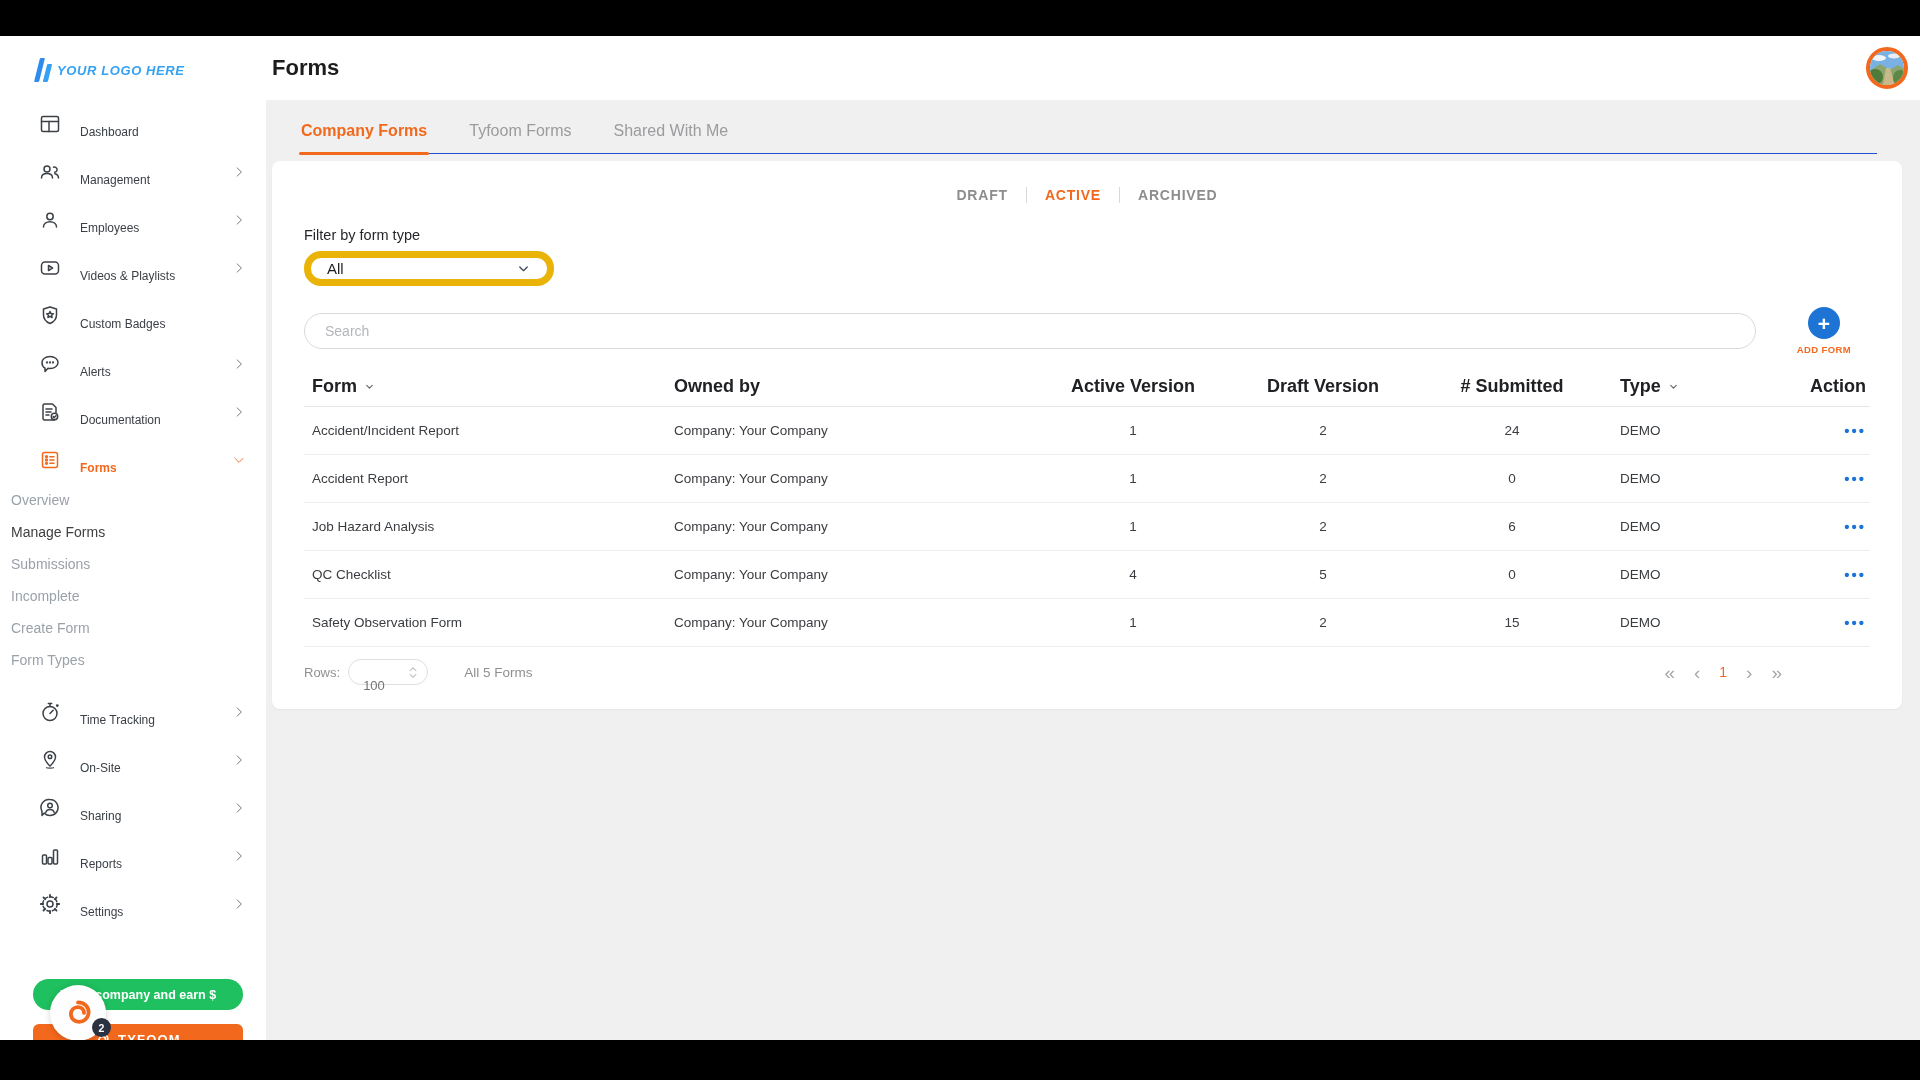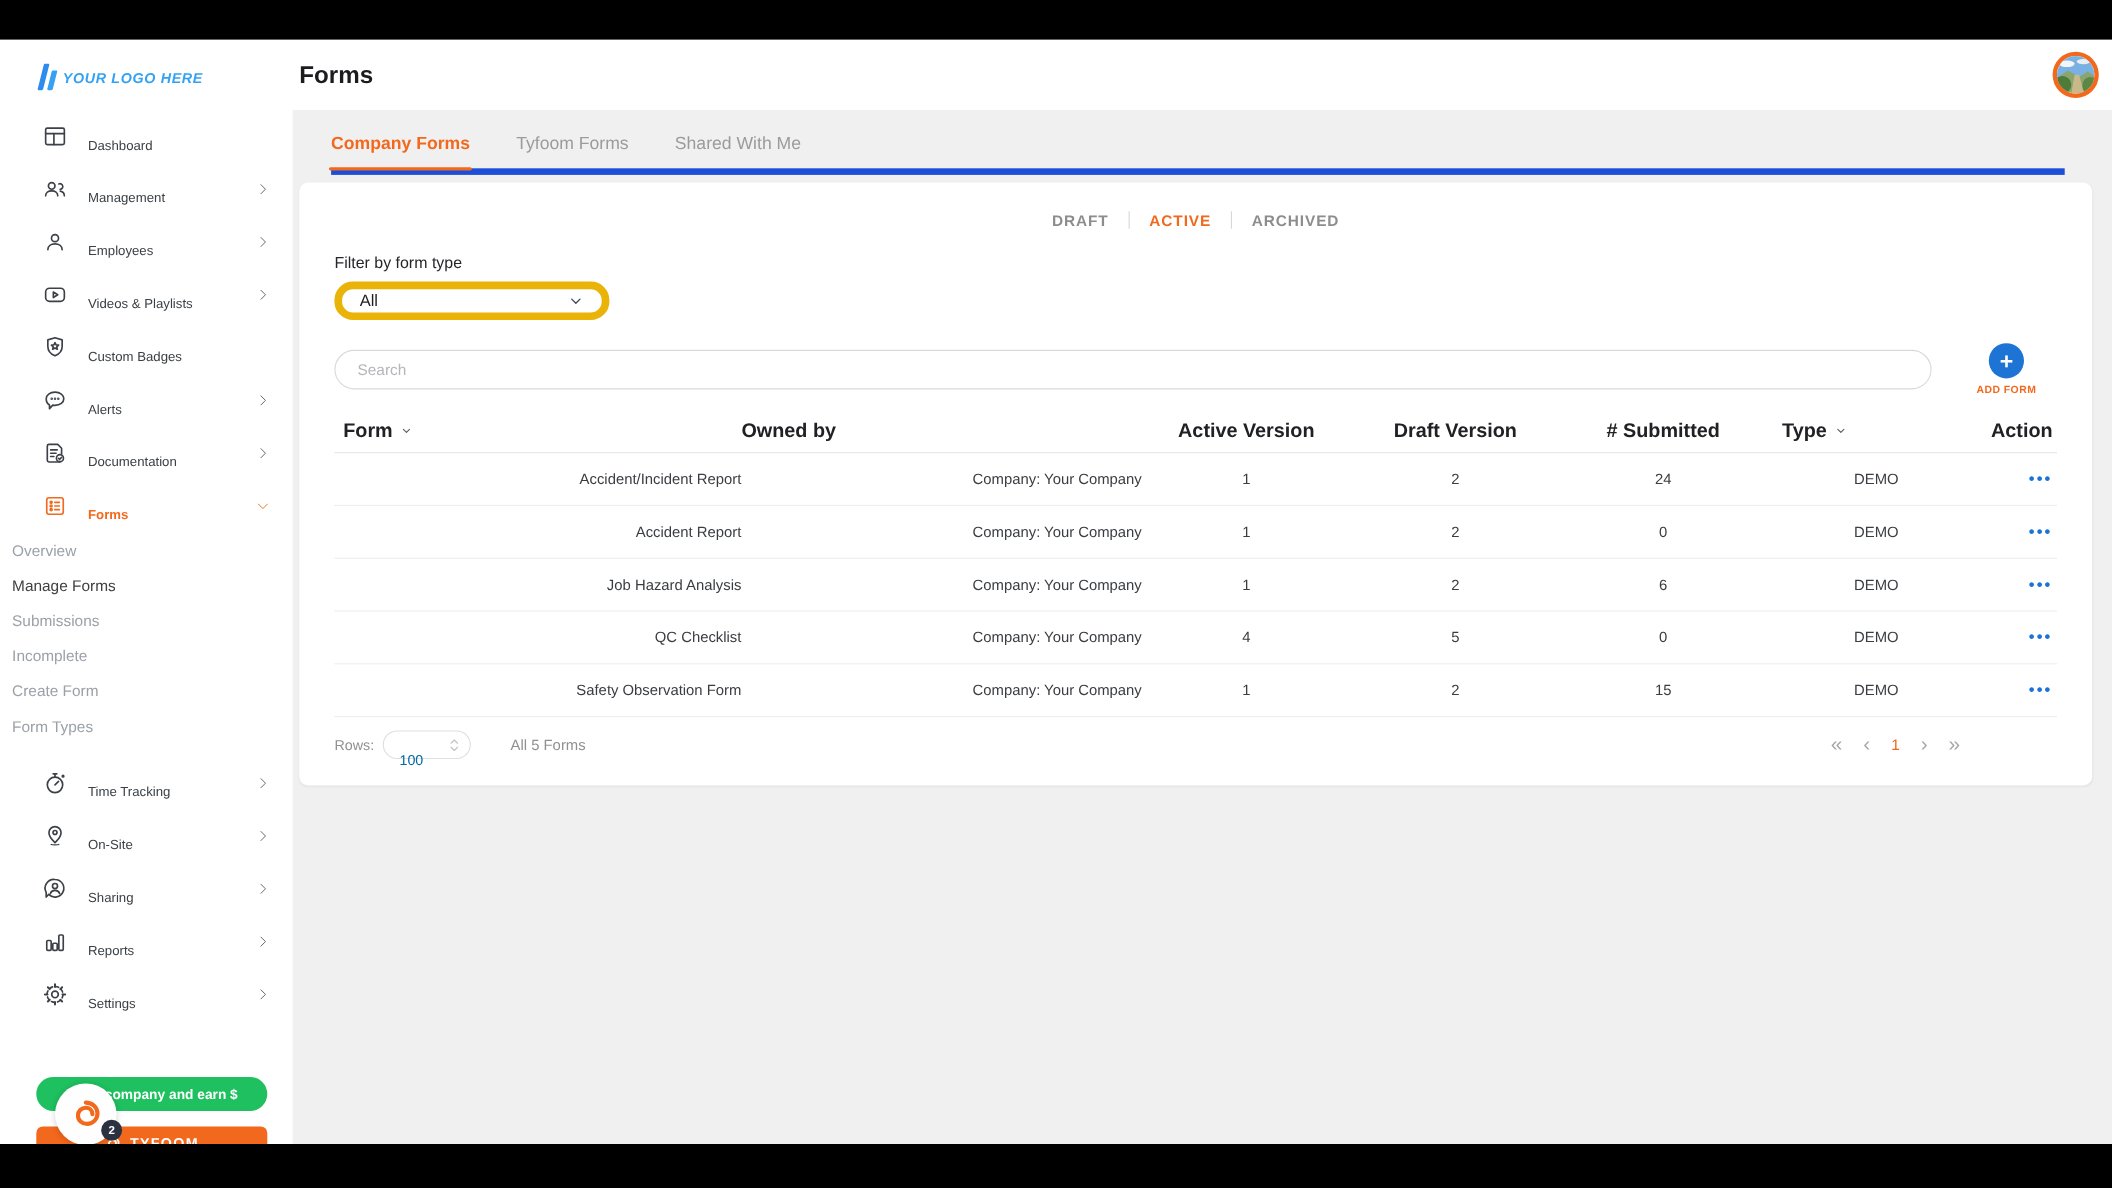--- a/index.html
+++ b/index.html
@@ -43,21 +43,21 @@
     display:flex; align-items:center; justify-content:center; cursor:pointer; }
   .badge { position:absolute; left:81px; top:75px; width:19px; height:19px; border-radius:50%;
     background:#2a3140; color:#fff; font-size:10.5px; font-weight:700; z-index:3;
     display:flex; align-items:center; justify-content:center; }
 
   
   .main { position:absolute; left:255px; top:36px; width:1665px; height:1004px; background:#f0f0f1; }
   .topbar { height:64px; background:#fff; display:flex; align-items:center; padding:0 12px 0 17px; }
   .page-title { font-size:22px; font-weight:700; color:#1c1c1e; flex:1; }
   .avatar { width:42px; height:42px; border-radius:50%; border:4px solid #f2681c; overflow:hidden; cursor:pointer; }
-  .tabs { display:flex; gap:42px; margin:0 43px 0 46px; padding-top:22px; border-bottom:6px solid #1d4ed8; }
+  .tabs { display:flex; gap:42px; margin:0 43px 0 46px; padding-top:22px; border-bottom:1px solid #1d4ed8; }
   .tab { font-size:16px; color:#9b9b9d; padding-bottom:13px; position:relative; cursor:pointer; }
   .tab.active { color:#f2691d; font-weight:700; }
   .tab.active::after { content:""; position:absolute; left:-2px; right:-2px; bottom:-2px; height:3px;
     background:#f2691d; border-radius:2px; }
 
   .card { margin:7px 18px 0 17px; background:#fff; border-radius:8px; height:548px;
     box-shadow:0 1px 2px rgba(0,0,0,.05); padding:26px 32px 0 32px; position:relative; }
   .status-row { display:flex; justify-content:center; align-items:center; }
   .status-opt { font-size:14px; font-weight:700; letter-spacing:.8px; color:#8d8d8f; cursor:pointer; }
   .status-opt.active { color:#f2691d; }
@@ -73,33 +73,33 @@
   .addform { width:92px; margin-left:22px; display:flex; flex-direction:column; align-items:center; cursor:pointer; }
   .addform .plus { width:32px; height:32px; border-radius:50%; background:#1d74d4; color:#fff;
     font-size:21px; font-weight:700; display:flex; align-items:center; justify-content:center; line-height:1; }
   .addform .af-lbl { margin-top:5px; font-size:9.5px; font-weight:700; color:#f2691d; letter-spacing:.4px; }
 
   .tbl { margin-top:12px; }
   .trow { display:grid; grid-template-columns:370px 364px 190px 190px 188px 120px 1fr;
     align-items:center; height:48px; border-bottom:1px solid #ededee; }
   .trow.head { height:40px; border-bottom:1px solid #e6e6e8; }
   .th { font-size:18px; font-weight:700; color:#202124; display:flex; align-items:center; }
-  .td { font-size:13.5px; color:#3a3d41;text-align:right; }
+  .td { font-size:13.5px; color:#3a3d41; }
   .c-left { padding-left:8px; }
   .c-center { text-align:center; justify-content:center; }
   .c-type { padding-left:14px; }
   .c-right { text-align:right; justify-content:flex-end; padding-right:4px; }
   .sort-chev { margin-left:7px; color:#5f6368; display:flex; }
   .dots { color:#1a73d9; font-size:15px; font-weight:700; letter-spacing:2px; cursor:pointer; }
 
   .card-footer { display:flex; align-items:center; height:50px; }
   .rows-lbl { font-size:13px; color:#8f9092; }
   .stepper { width:80px; height:26px; border:1px solid #dedfe1; border-radius:13px; margin-left:8px;
     display:flex; align-items:center; padding:0 9px 0 14px; cursor:pointer; }
-  .stepper .num { flex:1; font-size:13px; color:#0369a1;margin-top:27px; }
+  .stepper .num { flex:1; font-size:13px; color:#737373;margin-top:27px; }
   .total-lbl { margin-left:36px; font-size:13.5px; color:#8f9092; }
   .pager { margin-left:auto; display:flex; align-items:center; gap:19px; padding-right:88px; }
   .pg { font-size:19px; color:#a6a7aa; cursor:pointer; line-height:1; }
   .pg.page-num { font-size:14px; color:#f2691d; }
 </style>
 </head>
 <body>
 
 <div class="stage">
 

